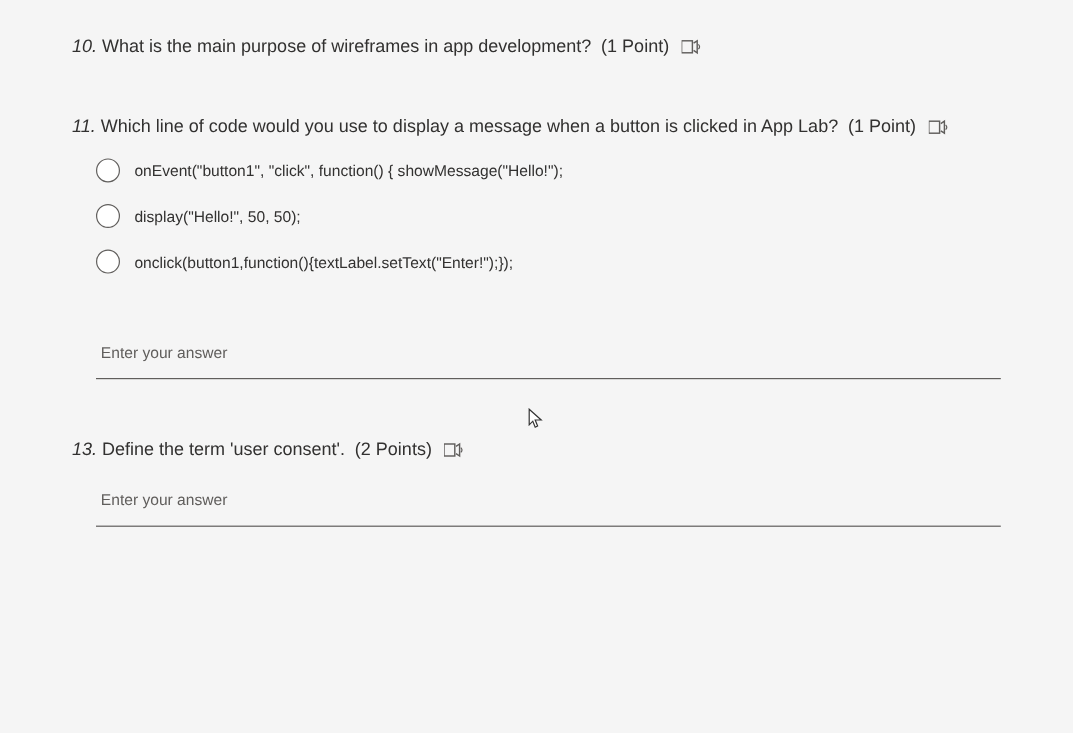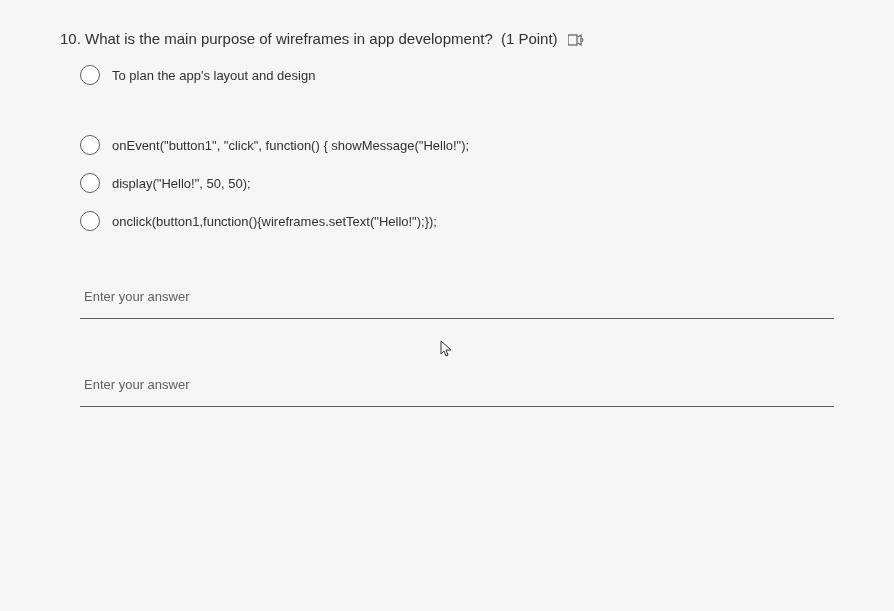--- a/index.html
+++ b/index.html
@@ -16,20 +16,21 @@
     .question-title {
       font-size: 15px;
       color: #323130;
       margin-bottom: 18px;
       display: flex;
       align-items: center;
       gap: 8px;
     }
     .question-number {
       display: inline;
+      font-style: italic;
     }
     .question-text {
       display: inline;
       text-align: right;
     }
     .points {
       display: inline;
       margin-left: 4px;
       text-align: right;
     }
@@ -100,51 +101,75 @@
         <span class="immersive-icon">
           <svg width="16" height="14" viewBox="0 0 16 14">
               <rect x="0" y="2" width="9" height="10" fill="none" stroke="#605e5c" stroke-width="1.2"></rect>
               <path d="M10 4 L13 2 L13 12 L10 10" fill="none" stroke="#605e5c" stroke-width="1.2"></path>
               <path d="M14 5 Q16 7 14 9" fill="none" stroke="#605e5c" stroke-width="1"></path>
             </svg>
         </span>
       </span>
     </div>
     <div class="options">
-      <div class="option">
-        <div class="radio"></div>
-        <span class="option-label">To plan the app's layout and design</span>
-      </div>
     </div>
   </div>
 
   <div class="question">
+    <div class="question-title">
+      <span>
+        <span class="question-number">11.</span>
+        <span class="question-text">Which line of code would you use to display a message when a button is clicked in App Lab?</span>
+        <span class="points">(1 Point)</span>
+        <span class="immersive-icon">
+          <svg width="16" height="14" viewBox="0 0 16 14">
+              <rect x="0" y="2" width="9" height="10" fill="none" stroke="#605e5c" stroke-width="1.2"></rect>
+              <path d="M10 4 L13 2 L13 12 L10 10" fill="none" stroke="#605e5c" stroke-width="1.2"></path>
+              <path d="M14 5 Q16 7 14 9" fill="none" stroke="#605e5c" stroke-width="1"></path>
+            </svg>
+        </span>
+      </span>
+    </div>
     <div class="options">
       <div class="option">
         <div class="radio"></div>
         <span class="option-label">onEvent("button1", "click", function() { showMessage("Hello!");</span>
       </div>
       <div class="option">
         <div class="radio"></div>
         <span class="option-label">display("Hello!", 50, 50);</span>
       </div>
       <div class="option">
         <div class="radio"></div>
-        <span class="option-label">onclick(button1,function(){wireframes.setText("Hello!");});</span>
+        <span class="option-label">onclick(button1,function(){textLabel.setText("Enter!");});</span>
       </div>
     </div>
   </div>
 
   <div class="question">
     <div class="text-input-container">
       <input type="text" class="text-input" placeholder="Enter your answer" style="">
     </div>
   </div>
 
   <div class="question">
+    <div class="question-title">
+      <span>
+        <span class="question-number">13.</span>
+        <span class="question-text">Define the term 'user consent'.</span>
+        <span class="points">(2 Points)</span>
+        <span class="immersive-icon">
+          <svg width="16" height="14" viewBox="0 0 16 14">
+              <rect x="0" y="2" width="9" height="10" fill="none" stroke="#605e5c" stroke-width="1.2"></rect>
+              <path d="M10 4 L13 2 L13 12 L10 10" fill="none" stroke="#605e5c" stroke-width="1.2"></path>
+              <path d="M14 5 Q16 7 14 9" fill="none" stroke="#605e5c" stroke-width="1"></path>
+            </svg>
+        </span>
+      </span>
+    </div>
     <div class="text-input-container">
       <input type="text" class="text-input" placeholder="Enter your answer" style="">
     </div>
   </div>
 
 </div>
 
 <div class="cursor-icon">
   <svg width="14" height="18" viewBox="0 0 14 18">
       <path d="M1 1 L1 14 L4 11 L6 16 L8 15 L6 10 L11 10 Z" fill="white" stroke="#333" stroke-width="1"></path>

